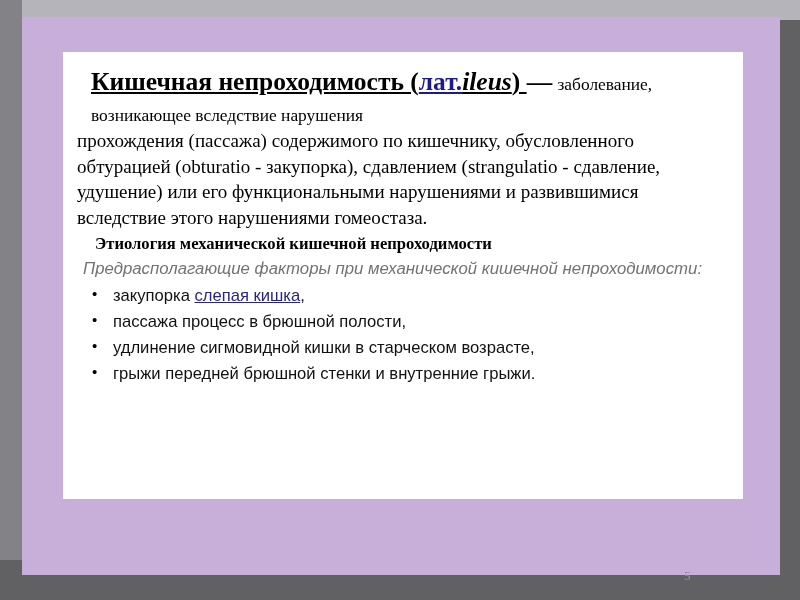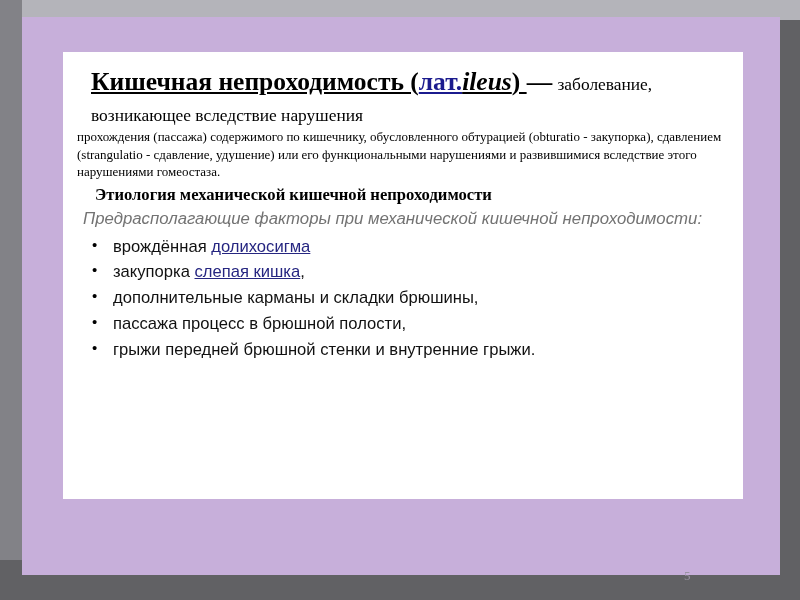--- a/index.html
+++ b/index.html
@@ -88,21 +88,21 @@
   }
   .title-block .defn {
     font-size: 17.4px;
     font-weight: normal;
     text-decoration: none;
     font-style: normal;
   }
 
   .body-para {
     font-family: "Liberation Serif", serif;
-    font-size: 13px;
+    font-size: 19px;
     line-height: 1.345;
     color: #000000;
     margin: 0 2px 0 0;
     text-align: left;
   }
 
   .etiology-line {
     font-family: "Liberation Serif", serif;
     font-size: 16.6px;
     font-weight: bold;
@@ -174,24 +174,23 @@
         <span class="u">Кишечная непроходимость (</span><span class="lat">лат.</span><span class="ileus">ileus</span><span class="u">) </span><span class="dash u">— </span><span class="defn">заболевание, возникающее вследствие нарушения</span>
       </div>
 
       <div class="body-para">прохождения (пассажа) содержимого по кишечнику, обусловленного обтурацией (obturatio - закупорка), сдавлением (strangulatio - сдавление, удушение) или его функциональными нарушениями и развившимися вследствие этого нарушениями гомеостаза.</div>
 
       <div class="etiology-line">Этиология механической кишечной непроходимости</div>
 
       <div class="red-block">Предрасполагающие факторы при механической кишечной непроходимости:</div>
 
       <ul class="bullets">
-        <li><span>врождённая </span><span class="link">долихосигма</span><span></span></li>
         <li><span>закупорка </span><span class="link">слепая кишка</span><span>,</span></li>
-        <li><span>дополнительные карманы и складки брюшины,</span></li>
         <li><span>пассажа процесс в брюшной полости,</span></li>
+        <li><span>удлинение сигмовидной кишки в старческом возрасте,</span></li>
         <li><span>грыжи передней брюшной стенки и внутренние грыжи.</span></li>
       </ul>
 
     </div>
   </div>
 
   <div id="page-number">5</div>
 
 </div>
 

